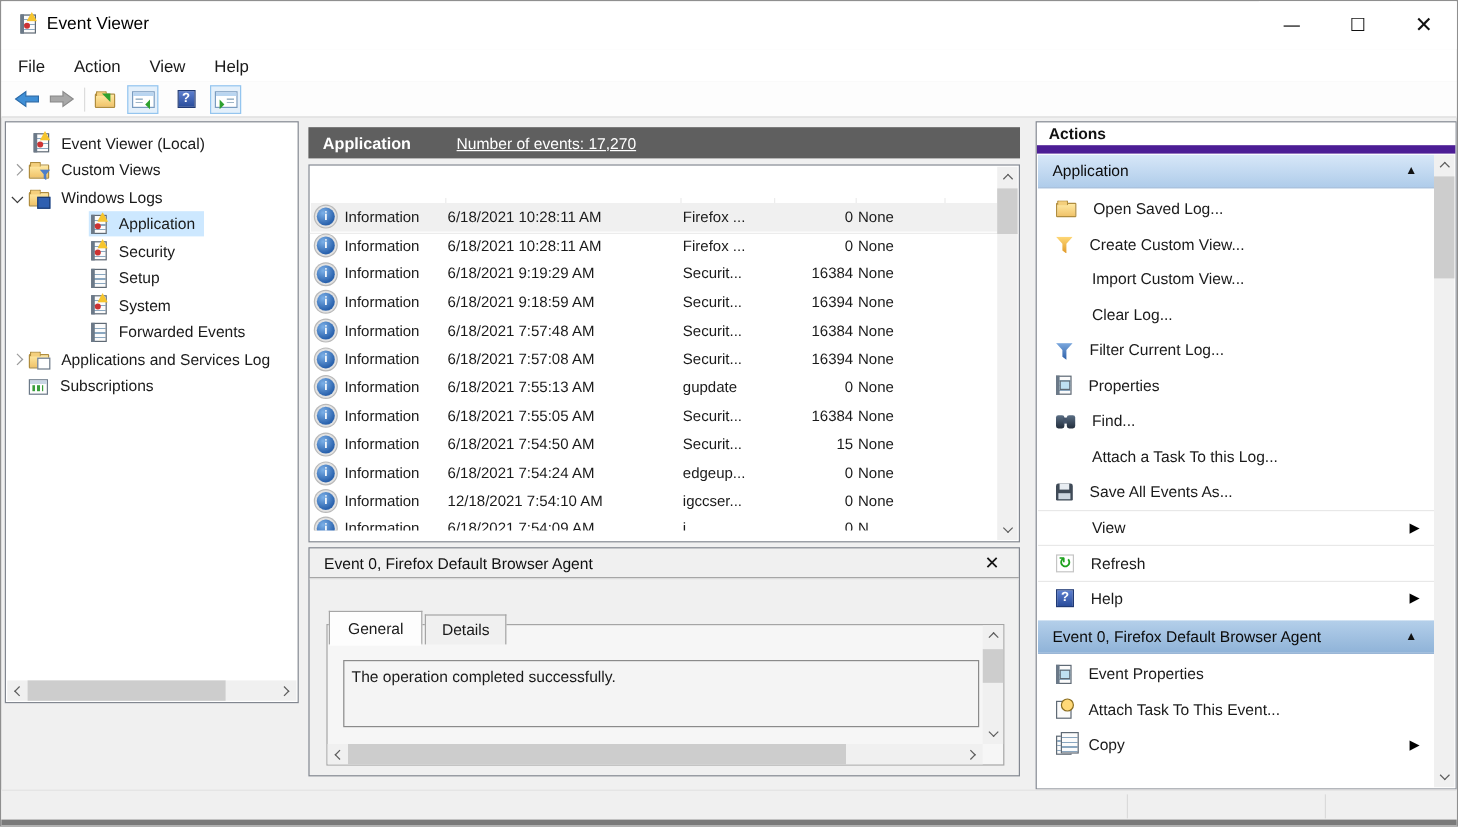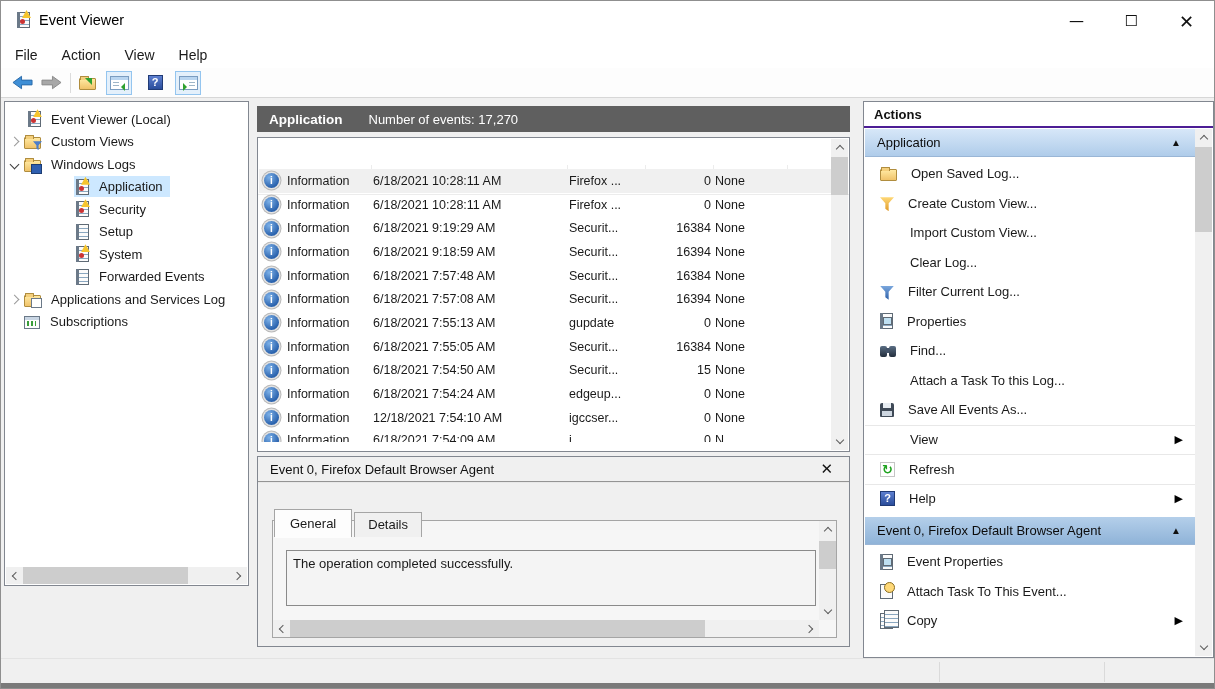--- a/index.html
+++ b/index.html
@@ -118,21 +118,21 @@
   .sb-chev.left { transform:rotate(135deg); margin-left:3px; }
   .sb-chev.right { transform:rotate(-45deg); margin-right:3px; }
   .sb-chev.up { transform:rotate(-135deg); margin-top:3px; }
   .sb-chev.down { transform:rotate(45deg); margin-bottom:3px; }
   .hthumb { height:17px; background:#cdcdcd; }
 
   
   .center-header { position:absolute; left:256px; top:105px; width:593px; height:26px; background:#5f5f5f;
                    color:#fff; display:flex; align-items:center; padding-left:12px; }
   .center-header .t1 { font-weight:bold; font-size:13.5px; }
-  .center-header .t2 { font-size:13px; margin-left:26px; }
+  .center-header .t2 { font-size:13px; margin-left:38px;text-decoration:underline; }
 
   
   .events-table { left:256px; top:136px; width:593px; height:315px; overflow:hidden; }
   .thead { display:flex; height:30px; border-bottom:1px solid #ececec; font-size:12.5px; color:#1a1a1a;
            align-items:flex-start; position:relative;margin-top:27px; }
   .th { padding-left:6px; border-right:1px solid #ececec; height:20px; line-height:20px; }
   .col-level { width:114px; } .col-date { width:196px; } .col-source { width:78px; }
   .col-eventid { width:68px; text-align:right; padding-right:4px; } .col-task { width:74px; }
   .trow { display:flex; height:23.7px; align-items:center; font-size:12.5px; color:#1a1a1a; }
   .trow.selected { background:#f0f0f0; }
@@ -162,21 +162,21 @@
   .msg-box { position:absolute; left:13px; top:17px; width:530px; height:56px; background:#f4f4f4;
              border:1px solid #8a8a8a; font-size:13px; color:#1a1a1a; padding:5px 6px;margin-top:12px; }
   .tab-page .vscroll { top:0; right:0; bottom:17px; width:17px; }
   .tab-page .vthumb { top:20px; height:28px; }
   .tab-page .hscroll { bottom:0; left:0; right:17px; height:17px; }
   .tab-page .hthumb { width:415px; margin-right:auto; }
 
   
   .actions-panel { left:862px; top:100px; width:351px; height:557px; overflow:hidden; }
   .actions-title { height:26px; display:flex; align-items:center; padding-left:10px; font-size:13px;
-                   font-weight:bold; color:#111; border-bottom:2px solid #4c1d95; }
+                   font-weight:bold; color:#111; border-bottom:7px solid #4c1d95; }
   .actions-body { position:absolute; left:1px; top:27px; right:18px; bottom:1px; }
   .actions-panel .vscroll { top:27px; }
   .actions-panel .vthumb { top:18px; height:85px; }
   .sec-header { position:relative; height:28px; display:flex; align-items:center; padding-left:12px;
                 font-size:13px; color:#0b0b0b; background:linear-gradient(#d7e7f8,#afccea);
                 border-bottom:1px solid #9ab6d6; margin-bottom:2px; }
   .sec-header.dark { background:linear-gradient(#b4cfea,#8fb3d8); margin-top:4px; }
   .sec-caret { position:absolute; right:14px; font-size:10px; color:#111; }
   .action-item { position:relative; height:29.5px; display:flex; align-items:center; padding-left:15px;
                  font-size:13px; color:#1a1a1a; }

